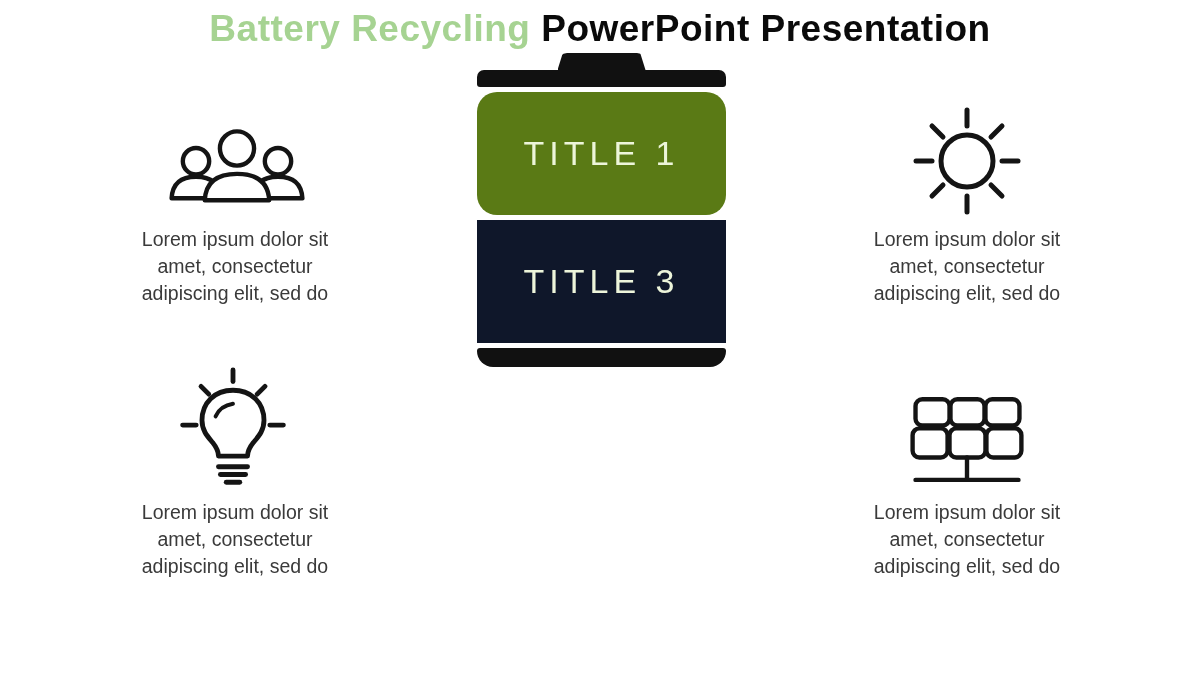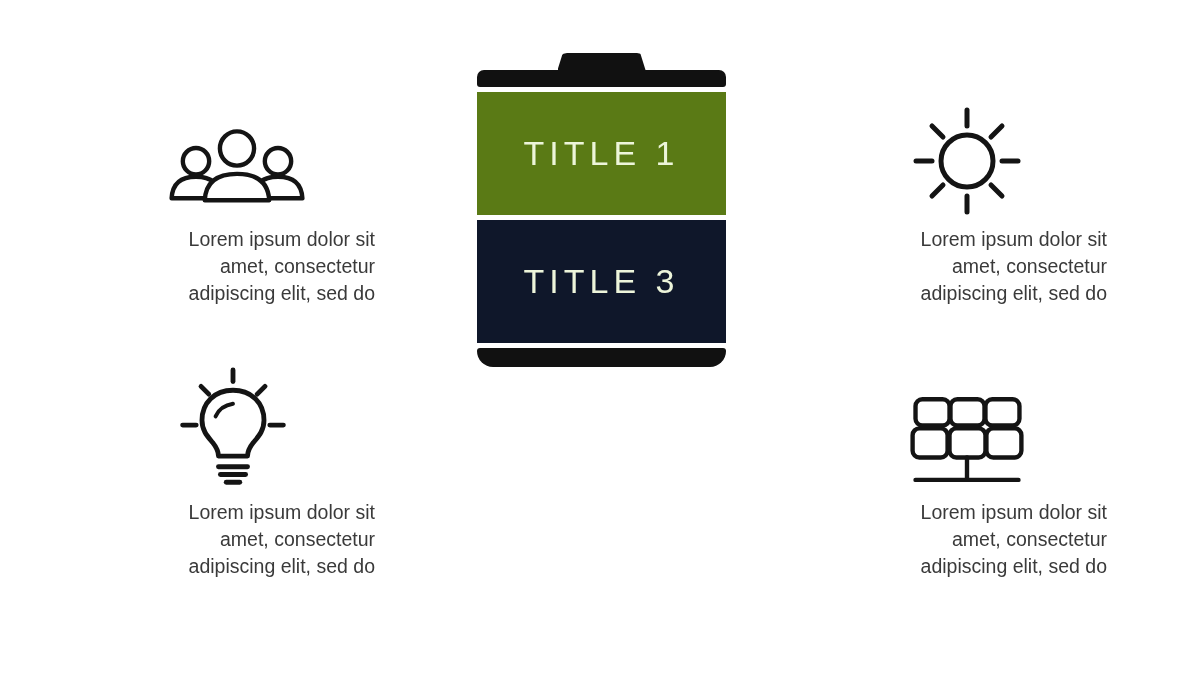--- a/index.html
+++ b/index.html
@@ -32,39 +32,40 @@
     color:#edf5da; font-size:34px; letter-spacing:5px; font-weight:400;
   }
   .battery .base {
     width:100%; height:19px; background:#111111;
     border-radius:3px 3px 16px 16px;
   }
 
   
   .icon-wrap { position:absolute; }
   .desc {
-    position:absolute; width:280px; text-align:right;
+    position:absolute; width:280px; text-align:center;
     color:#3a3a3a; font-size:19.5px; line-height:27px;
   }
   .desc-tl { left:95px;  top:226px; }
   .desc-tr { left:827px; top:226px; }
   .desc-bl { left:95px;  top:499px; }
   .desc-br { left:827px; top:499px; }
   svg { display:block; }
 </style>
 </head>
 <body>
 
 <div class="slide">
 
+  <h1 class="title"><span class="hl">Battery Recycling</span><span class="rest"> PowerPoint Presentation</span></h1>
 
   <div class="battery">
     <div class="nub"></div>
     <div class="cap"></div>
-    <div class="seg" style="background: rgb(90, 122, 21); color: rgb(237, 245, 218);">
+    <div class="seg" style="background: rgb(90, 122, 21); color: rgb(237, 245, 218); border-radius: 20px;">
       <span>TITLE 1</span>
     </div>
     <div class="seg" style="background: #0f172a; color: rgb(237, 245, 218);">
       <span>TITLE 3</span>
     </div>
     <div class="base"></div>
   </div>
 
   <div class="icon-wrap" style="left:158px; top:128px;">
     <svg width="158" height="82" viewBox="0 0 160 84" fill="none" stroke="#141414" stroke-width="4.5" stroke-linecap="round" stroke-linejoin="round">

